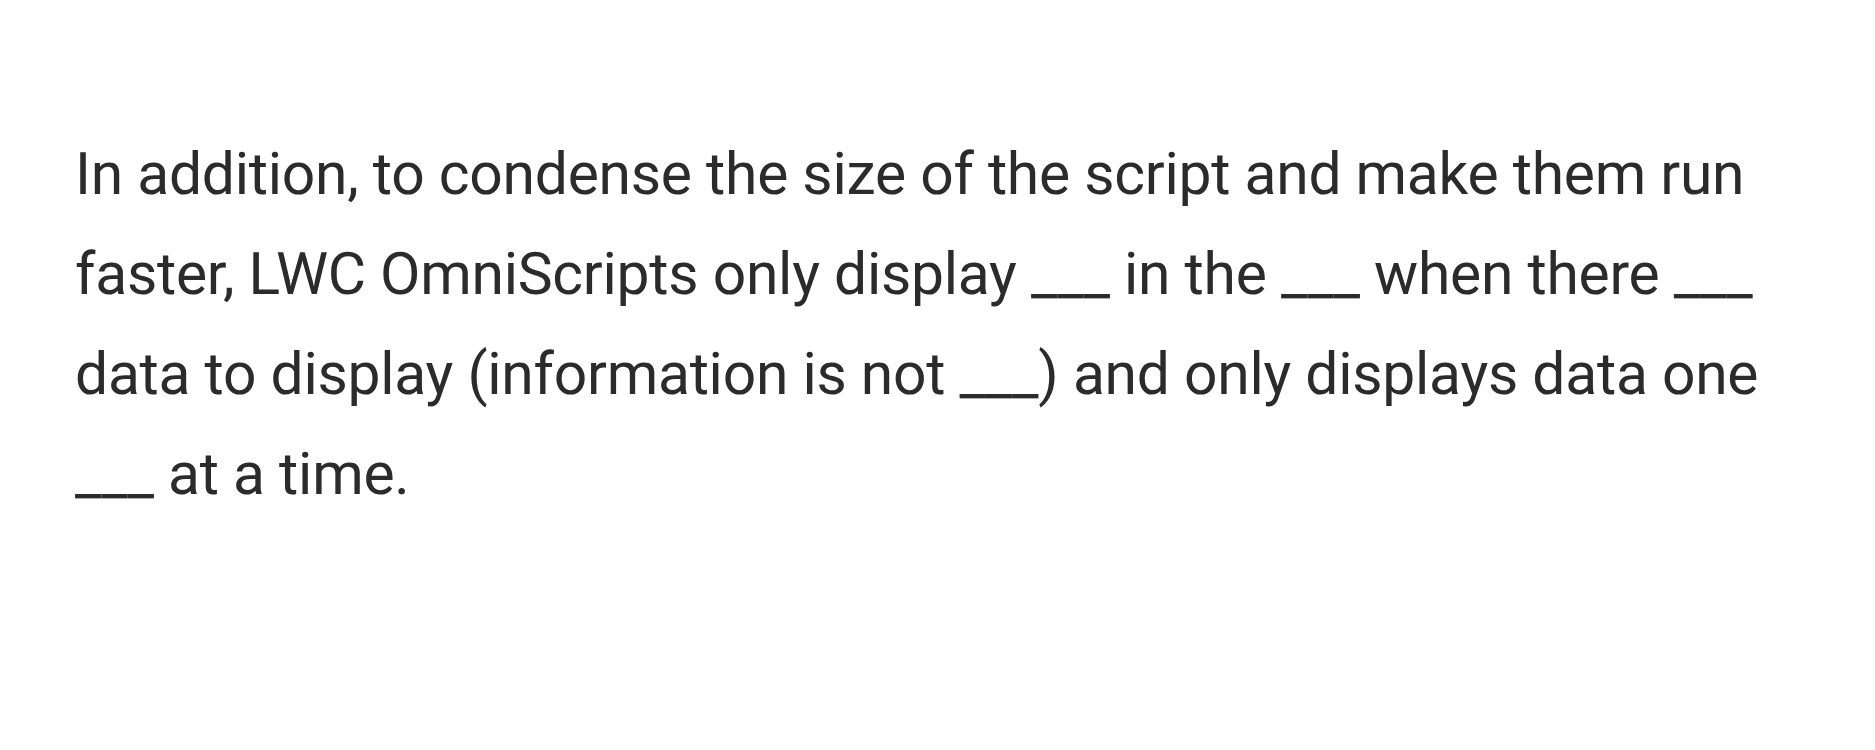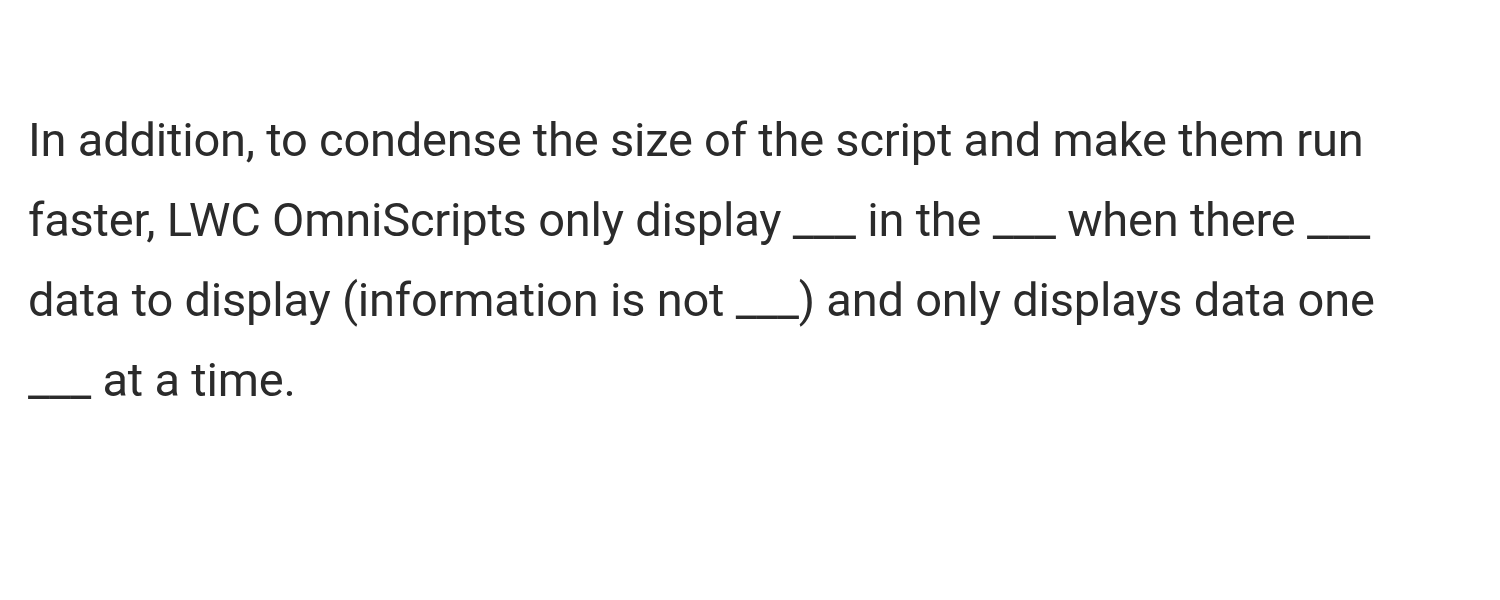--- a/index.html
+++ b/index.html
@@ -8,21 +8,21 @@
     width: 1500px;
     height: 600px;
     background: #ffffff;
     font-family: -apple-system, BlinkMacSystemFont, "Segoe UI", Roboto, "Helvetica Neue", Arial, sans-serif;
     overflow: hidden;
   }
   .container {
     box-sizing: border-box;
     width: 100%;
     height: 100%;
-    padding: 100px 60px 60px 28px;
+    padding: 100px 60px 60px 60px;
   }
   .question-text {
     color: #2b2b2b;
     font-size: 47px;
     line-height: 1.7;
     letter-spacing: -0.2px;
     font-weight: 400;
     margin: 0;
     max-width: 1380px;
   }

